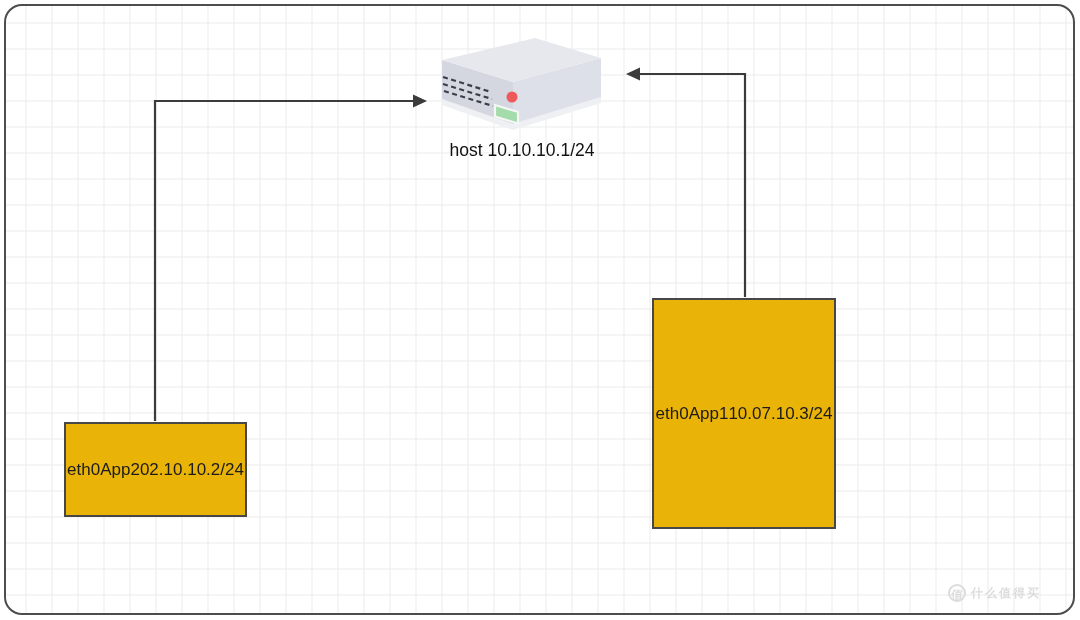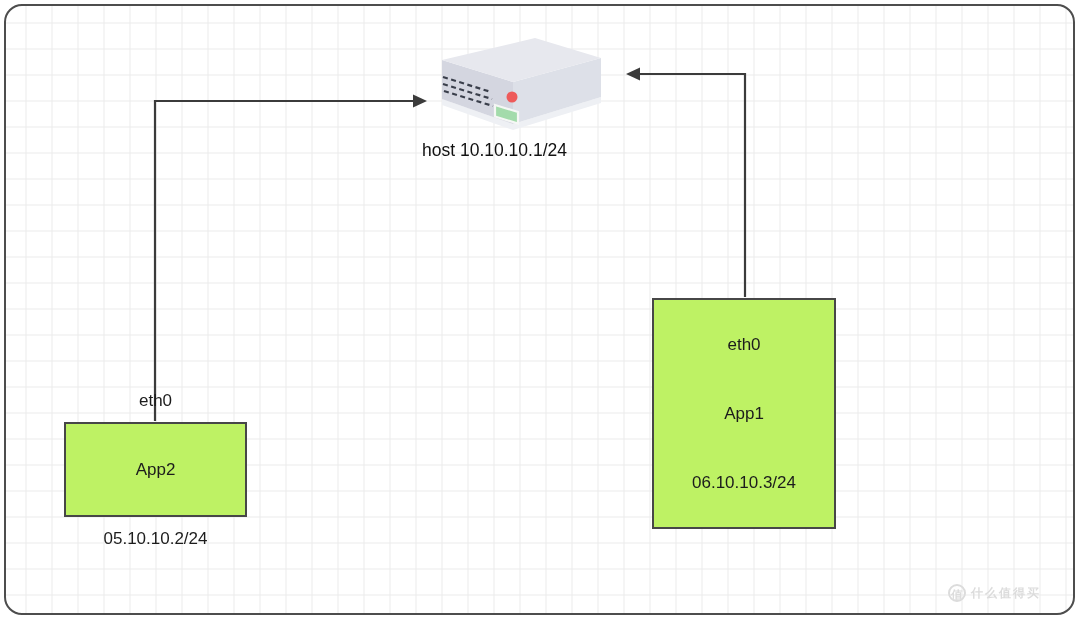--- a/index.html
+++ b/index.html
@@ -33,43 +33,41 @@
   }
   .overlay-svg {
     position: absolute;
     left: 0;
     top: 0;
     width: 1080px;
     height: 620px;
   }
   .node-box {
     position: absolute;
-    background: #bef264;
+    background: #eab308;
     border: 2px solid #474747;
     display: flex;
-    flex-direction: column;
     justify-content: center;
     align-items: center;
     box-sizing: border-box;
-    gap: 44px;
   }
   .node-box .line {
     font-size: 17px;
     line-height: 25px;
     color: #1c1c1c;
     white-space: nowrap;
   }
   .box-app2 { left: 64px; top: 422px; width: 183px; height: 95px; }
   .box-app1 { left: 652px; top: 298px; width: 184px; height: 231px; }
   .host-label {
     position: absolute;
     left: 422px;
     top: 140px;
     width: 200px;
-    text-align: left;
+    text-align: center;
     font-size: 17.5px;
     color: #111111;
     white-space: nowrap;
   }
   .watermark {
     position: absolute;
     left: 948px;
     top: 584px;
     display: flex;
     align-items: center;
@@ -135,27 +133,27 @@
 
       <circle cx="75" cy="64" r="5.5" fill="#ee5a5a"></circle>
     </g>
   </svg>
 
   <div class="host-label">host 10.10.10.1/24</div>
 
   <div class="node-box box-app2">
     <div class="line">eth0</div>
     <div class="line">App2</div>
-    <div class="line">05.10.10.2/24</div>
+    <div class="line">02.10.10.2/24</div>
   </div>
 
   <div class="node-box box-app1">
     <div class="line">eth0</div>
     <div class="line">App1</div>
-    <div class="line">06.10.10.3/24</div>
+    <div class="line">10.07.10.3/24</div>
   </div>
 
   <div class="watermark">
     <div class="logo">值</div>
     <div class="wm-text">什么值得买</div>
   </div>
 
 </div>
 
 </body></html>

